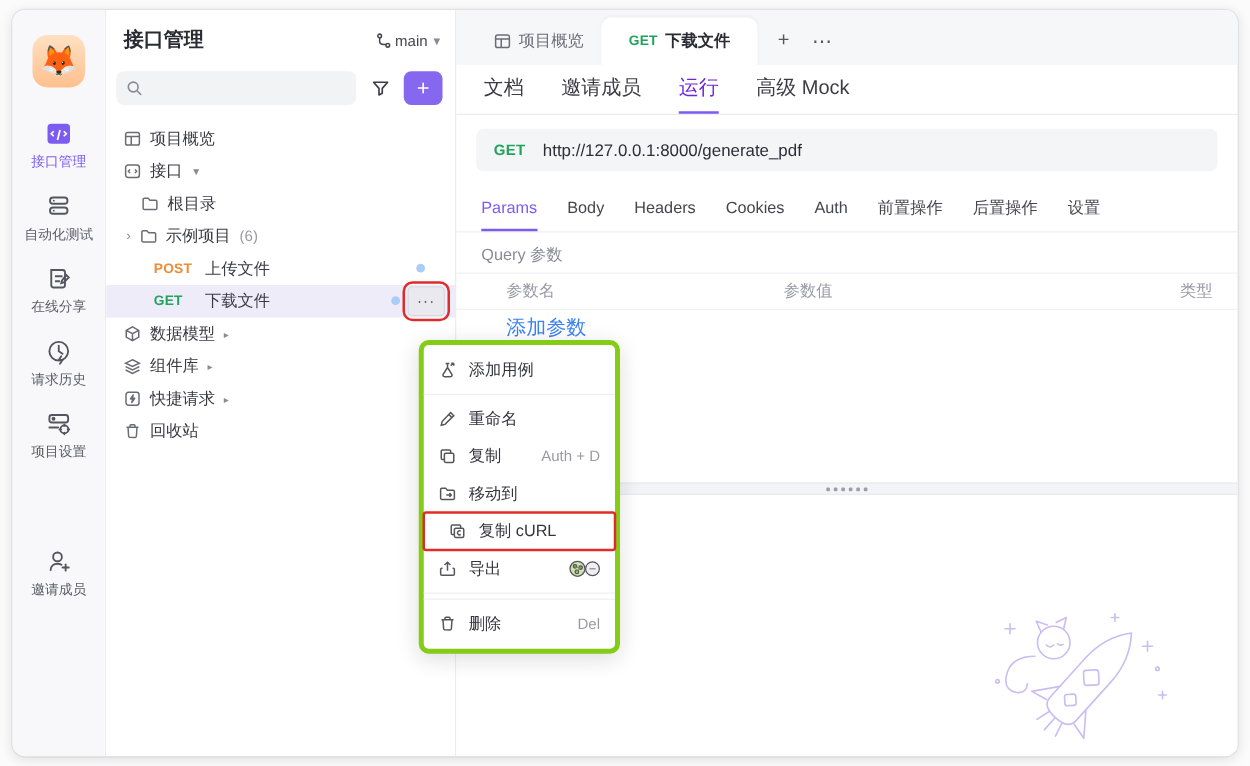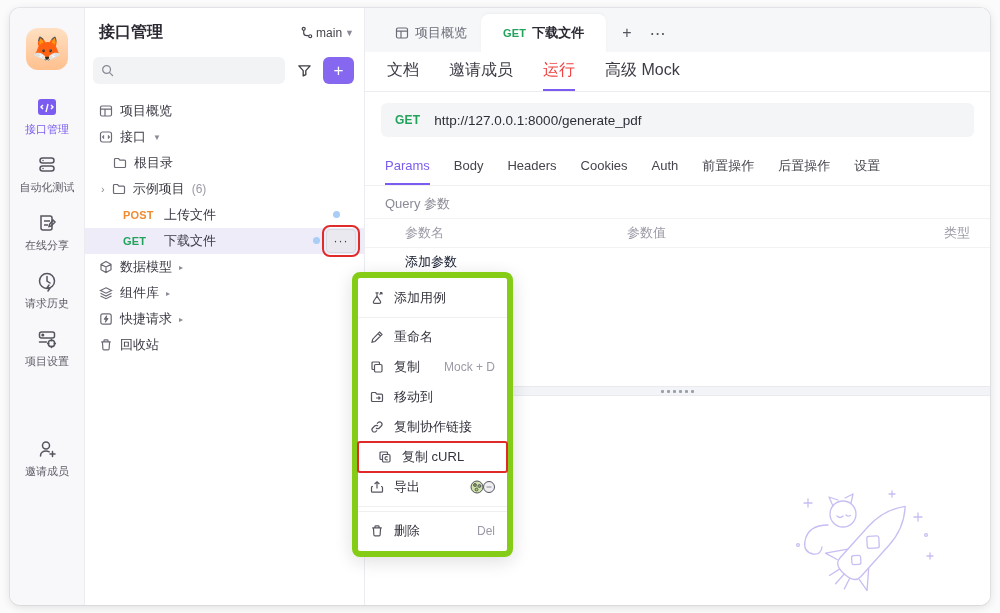--- a/index.html
+++ b/index.html
@@ -47,47 +47,47 @@
   .main { flex:1; display:flex; flex-direction:column; background:#fff; min-width:0; }
   .tabbar { height:44px; background:#f6f7f9; display:flex; align-items:flex-end; padding-left:16px; flex:0 0 44px; }
   .tab-ghost { display:flex; align-items:center; gap:6px; font-size:13px; color:#6c6c78; padding:0 14px; height:38px; cursor:pointer; }
   .tab-active { display:flex; align-items:center; gap:6px; background:#fff; border-radius:8px 8px 0 0; height:38px; padding:0 22px; font-size:13px; font-weight:bold; color:#2b2b33; box-shadow:0 -1px 3px rgba(0,0,0,.04); cursor:pointer; }
   .tab-active .method { width:auto; }
   .tab-tools { display:flex; align-items:center; gap:18px; margin-left:16px; height:38px; color:#55555f; font-size:16px; }
   .tab-tools span { cursor:pointer; }
 
   .subtabs { height:40px; display:flex; align-items:center; gap:30px; padding:0 22px; border-bottom:1px solid #ececf0; font-size:16px; color:#3c3c46; flex:0 0 40px; }
   .subtab { height:100%; display:flex; align-items:center; cursor:pointer; border-bottom:2px solid transparent; }
-  .subtab.on { color:#ef4444; border-bottom-color:#7c5cf0; }
+  .subtab.on { color:#6d28d9; border-bottom-color:#7c5cf0; }
 
   .url-row { padding:11px 16px; flex:0 0 56px; }
   .url-bar { height:34px; background:#f4f5f7; border-radius:6px; display:flex; align-items:center; padding:0 14px; gap:14px; }
   .url-bar .method { width:auto; font-size:12px; }
   .url-text { font-size:13.5px; color:#2e2e38; }
 
   .reqtabs { height:38px; display:flex; align-items:center; gap:24px; padding:0 20px; border-bottom:1px solid #f0f0f3; font-size:13px; color:#45454e; flex:0 0 38px; }
   .reqtab { height:100%; display:flex; align-items:center; cursor:pointer; border-bottom:2px solid transparent; }
   .reqtab.on { color:#7c5cf0; border-bottom-color:#7c5cf0; }
 
   .q-label { padding:9px 20px 5px; font-size:13px; color:#8a8a96; flex:0 0 28px; }
   .p-header { height:30px; display:flex; align-items:center; padding:0 20px 0 40px; border-top:1px solid #f2f2f5; border-bottom:1px solid #f2f2f5; font-size:13px; color:#9a9aa6; flex:0 0 30px; }
   .col-name { flex:0 0 222px; }
   .col-value { flex:1; }
   .col-type { text-align:right; }
-  .p-add { height:28px; display:flex; align-items:center; padding:0 40px; font-size:13px; color:#0f172a; flex:0 0 28px; }
+  .p-add { height:28px; display:flex; align-items:center; padding:0 40px; font-size:16px; color:#3b82f6; flex:0 0 28px; }
   .p-filler { flex:0 0 110px; }
 
   .splitter { height:10px; background:#f3f4f7; border-top:1px solid #e9e9ee; border-bottom:1px solid #e9e9ee; display:flex; align-items:center; justify-content:center; gap:3px; cursor:row-resize; flex:0 0 10px; }
   .splitter i { width:3px; height:3px; border-radius:1px; background:#9aa0ab; display:block; }
 
   .response { flex:1; position:relative; background:#fff; }
   .rocket { position:absolute; right:40px; bottom:2px; }
 
   
-  .menu { position:absolute; left:352px; top:272px; width:161px; background:#fff; border:6px solid #84cc16; border-radius:8px; box-shadow:0 4px 18px rgba(20,20,40,.14); padding:5px 0; z-index:30; }
+  .menu { position:absolute; left:335px; top:272px; width:161px; background:#fff; border:4px solid #84cc16; border-radius:8px; box-shadow:0 4px 18px rgba(20,20,40,.14); padding:5px 0; z-index:30; }
   .mi { height:30px; display:flex; align-items:center; gap:10px; padding:0 12px; font-size:13px; color:#34343e; cursor:pointer; }
   .mi svg { stroke:#55555e; flex:0 0 auto; }
   .mi .short { margin-left:auto; color:#9a9aa6; font-size:12px; }
   .mi.curl { outline:2px solid #e02b2b; outline-offset:-1px; border-radius:2px;padding-left:20px; }
   .mdiv { height:1px; background:#f0f0f3; margin:4px 0; }
   .export-badge { margin-left:auto; display:flex; align-items:center; }
 </style>
 </head>
 <body>
 
@@ -390,35 +390,28 @@
         <path d="M9.5 2 l2.5 2.5 L5 11.5 l-3 .7 .7 -3 z M8 3.5 l2.5 2.5"></path>
       </svg>
     <span>重命名</span>
   </div>
   <div class="mi">
     <svg width="14" height="14" viewBox="0 0 14 14" stroke-width="1.2" fill="none">
         <rect x="4.5" y="4.5" width="7.5" height="7.5" rx="1.2"></rect>
         <path d="M9.5 4.5 V3 a1 1 0 0 0 -1 -1 H3 a1 1 0 0 0 -1 1 v5.5 a1 1 0 0 0 1 1 h1.5"></path>
       </svg>
     <span>复制</span>
-    <span class="short">Mock + D</span>
+    <span class="short">Auth + D</span>
   </div>
   <div class="mi">
     <svg width="14" height="14" viewBox="0 0 14 14" stroke-width="1.2" fill="none">
         <path d="M1.5 3.5 a1 1 0 0 1 1 -1 h3 l1.4 1.6 h4.6 a1 1 0 0 1 1 1 v5.4 a1 1 0 0 1 -1 1 h-9 a1 1 0 0 1 -1 -1 z"></path>
         <path d="M6 8 h4 M8.5 6.5 L10 8 l-1.5 1.5"></path>
       </svg>
     <span>移动到</span>
-  </div>
-  <div class="mi">
-    <svg width="14" height="14" viewBox="0 0 14 14" stroke-width="1.2" fill="none">
-        <path d="M6 8 a2.3 2.3 0 0 0 3.3 0 l2 -2 a2.3 2.3 0 0 0 -3.3 -3.3 l-1 1"></path>
-        <path d="M8 6 a2.3 2.3 0 0 0 -3.3 0 l-2 2 a2.3 2.3 0 0 0 3.3 3.3 l1 -1"></path>
-      </svg>
-    <span>复制协作链接</span>
   </div>
   <div class="mi curl">
     <svg width="14" height="14" viewBox="0 0 14 14" stroke-width="1.2" fill="none">
         <rect x="4.5" y="4.5" width="7.5" height="7.5" rx="1.2"></rect>
         <path d="M9.5 4.5 V3 a1 1 0 0 0 -1 -1 H3 a1 1 0 0 0 -1 1 v5.5 a1 1 0 0 0 1 1 h1.5"></path>
         <path d="M9.6 7 a1.6 1.6 0 1 0 0 2.5"></path>
       </svg>
     <span>复制 cURL</span>
   </div>
   <div class="mi">

